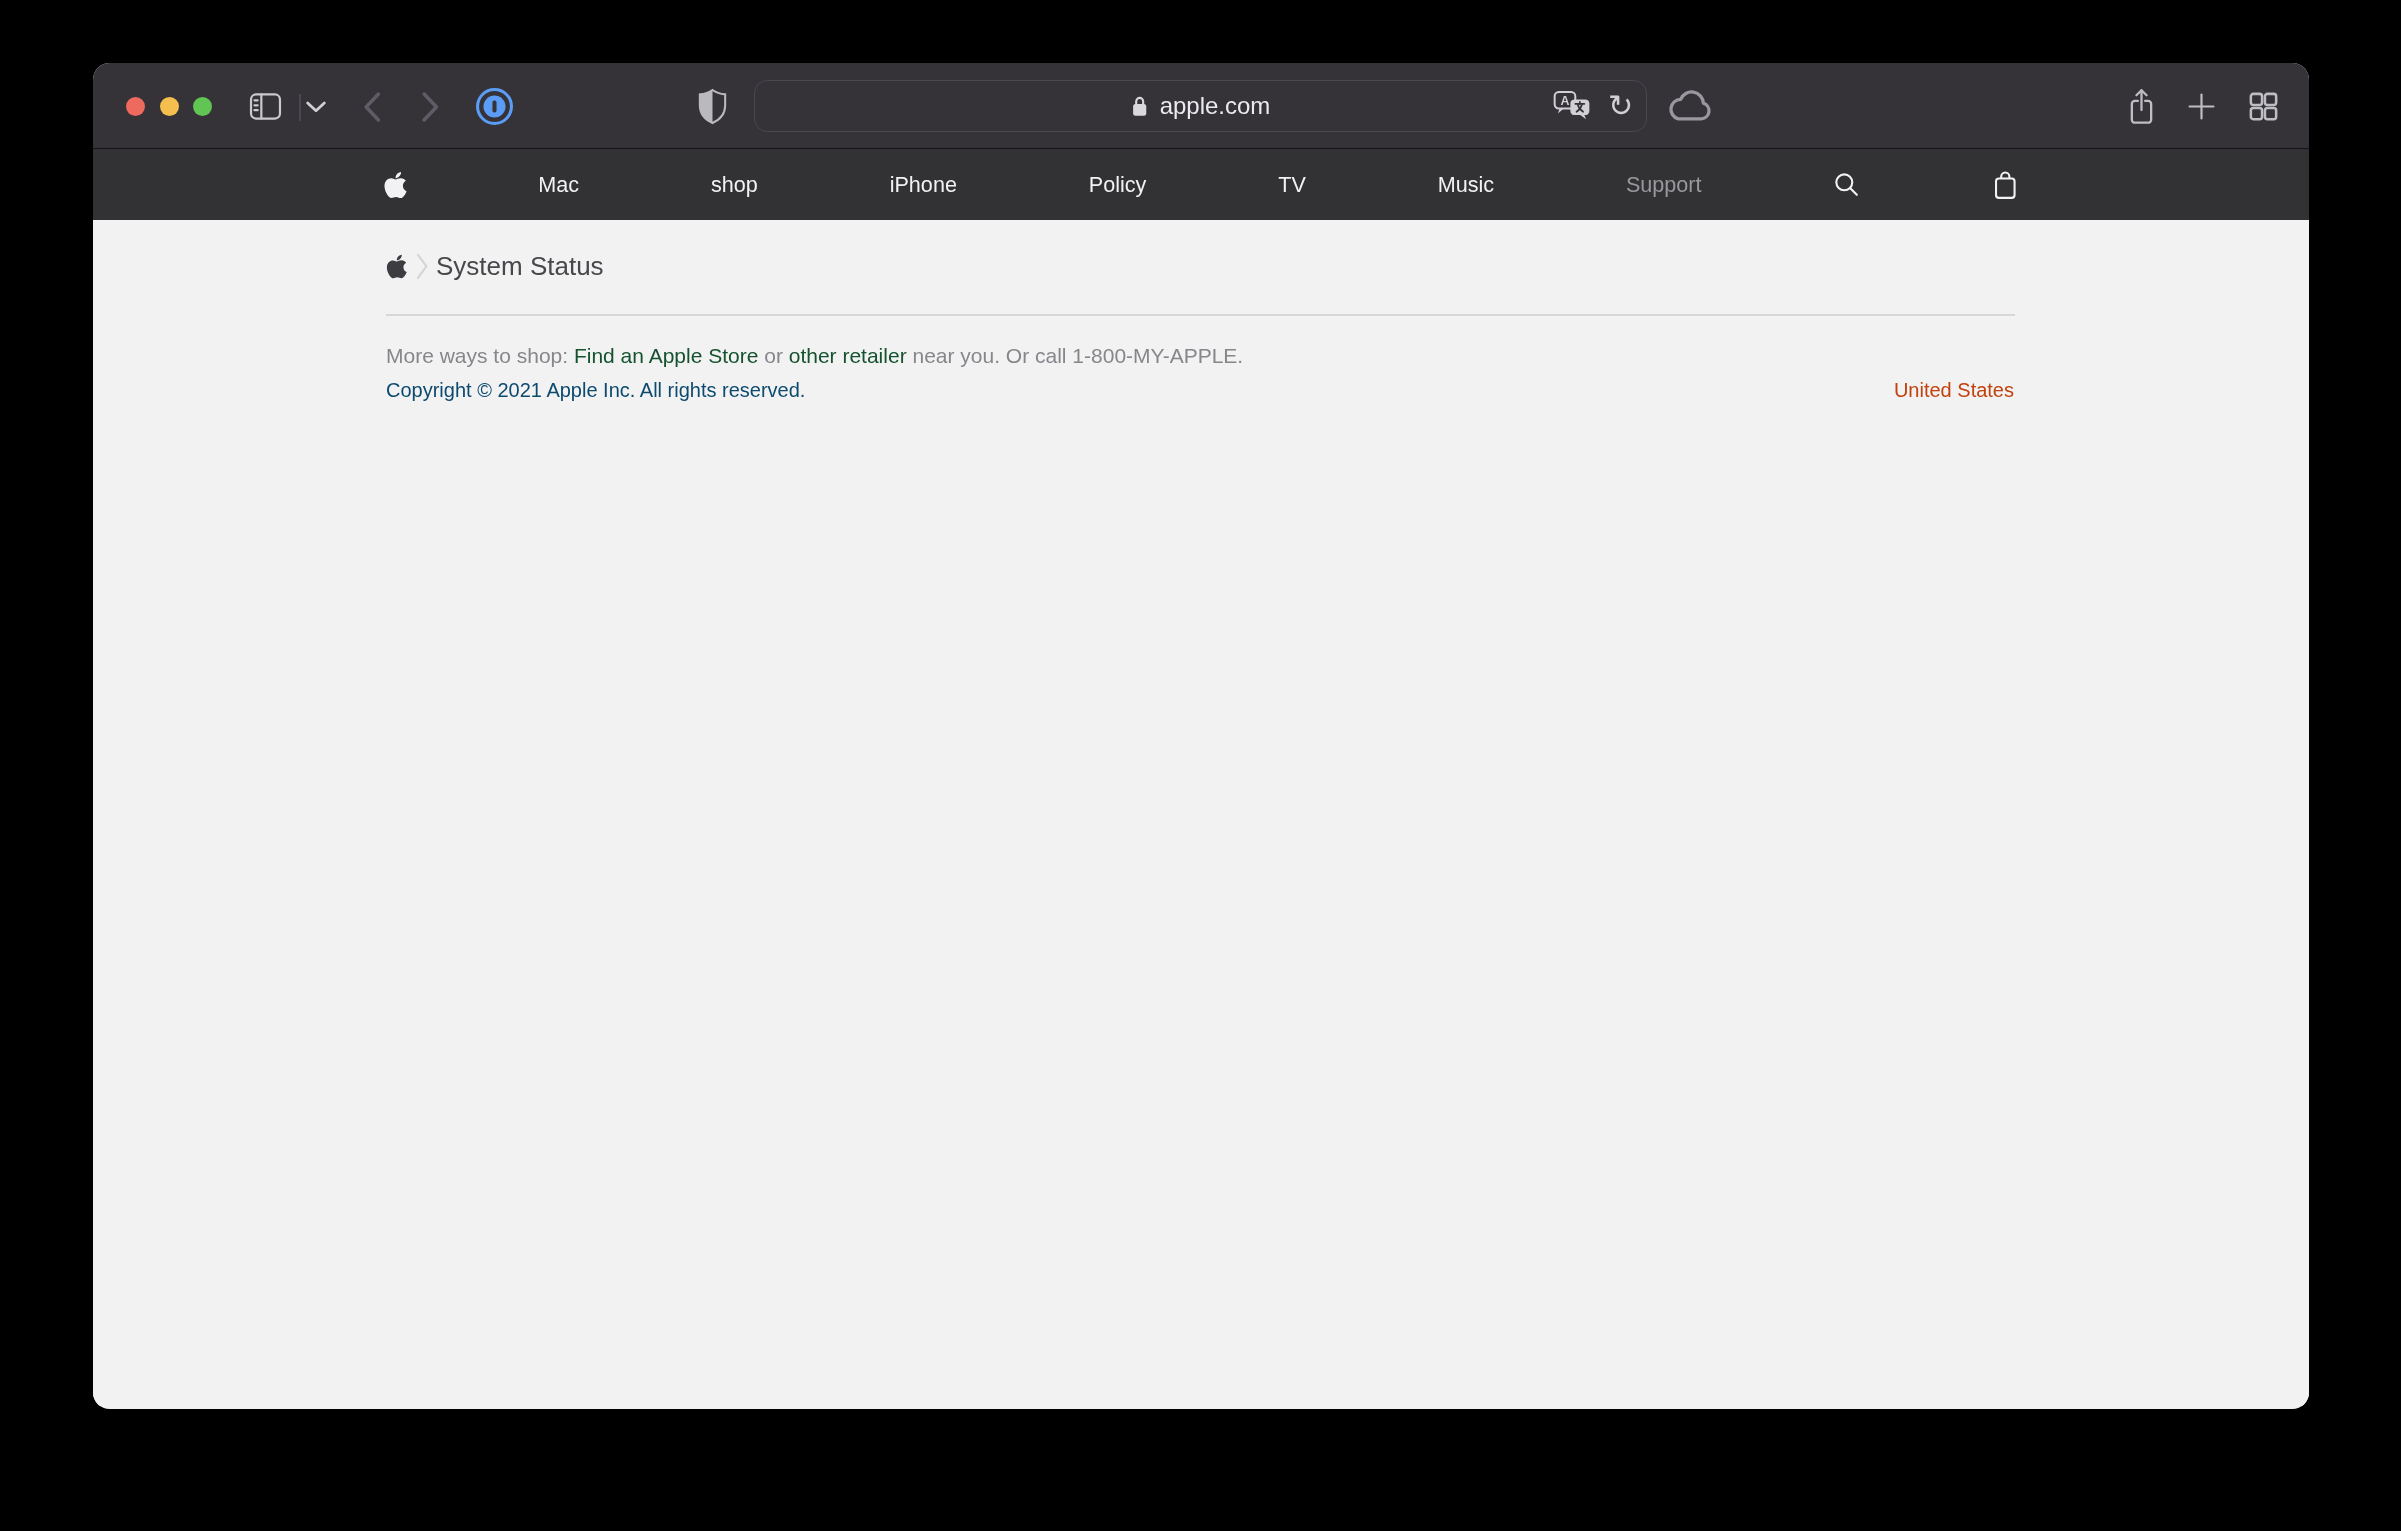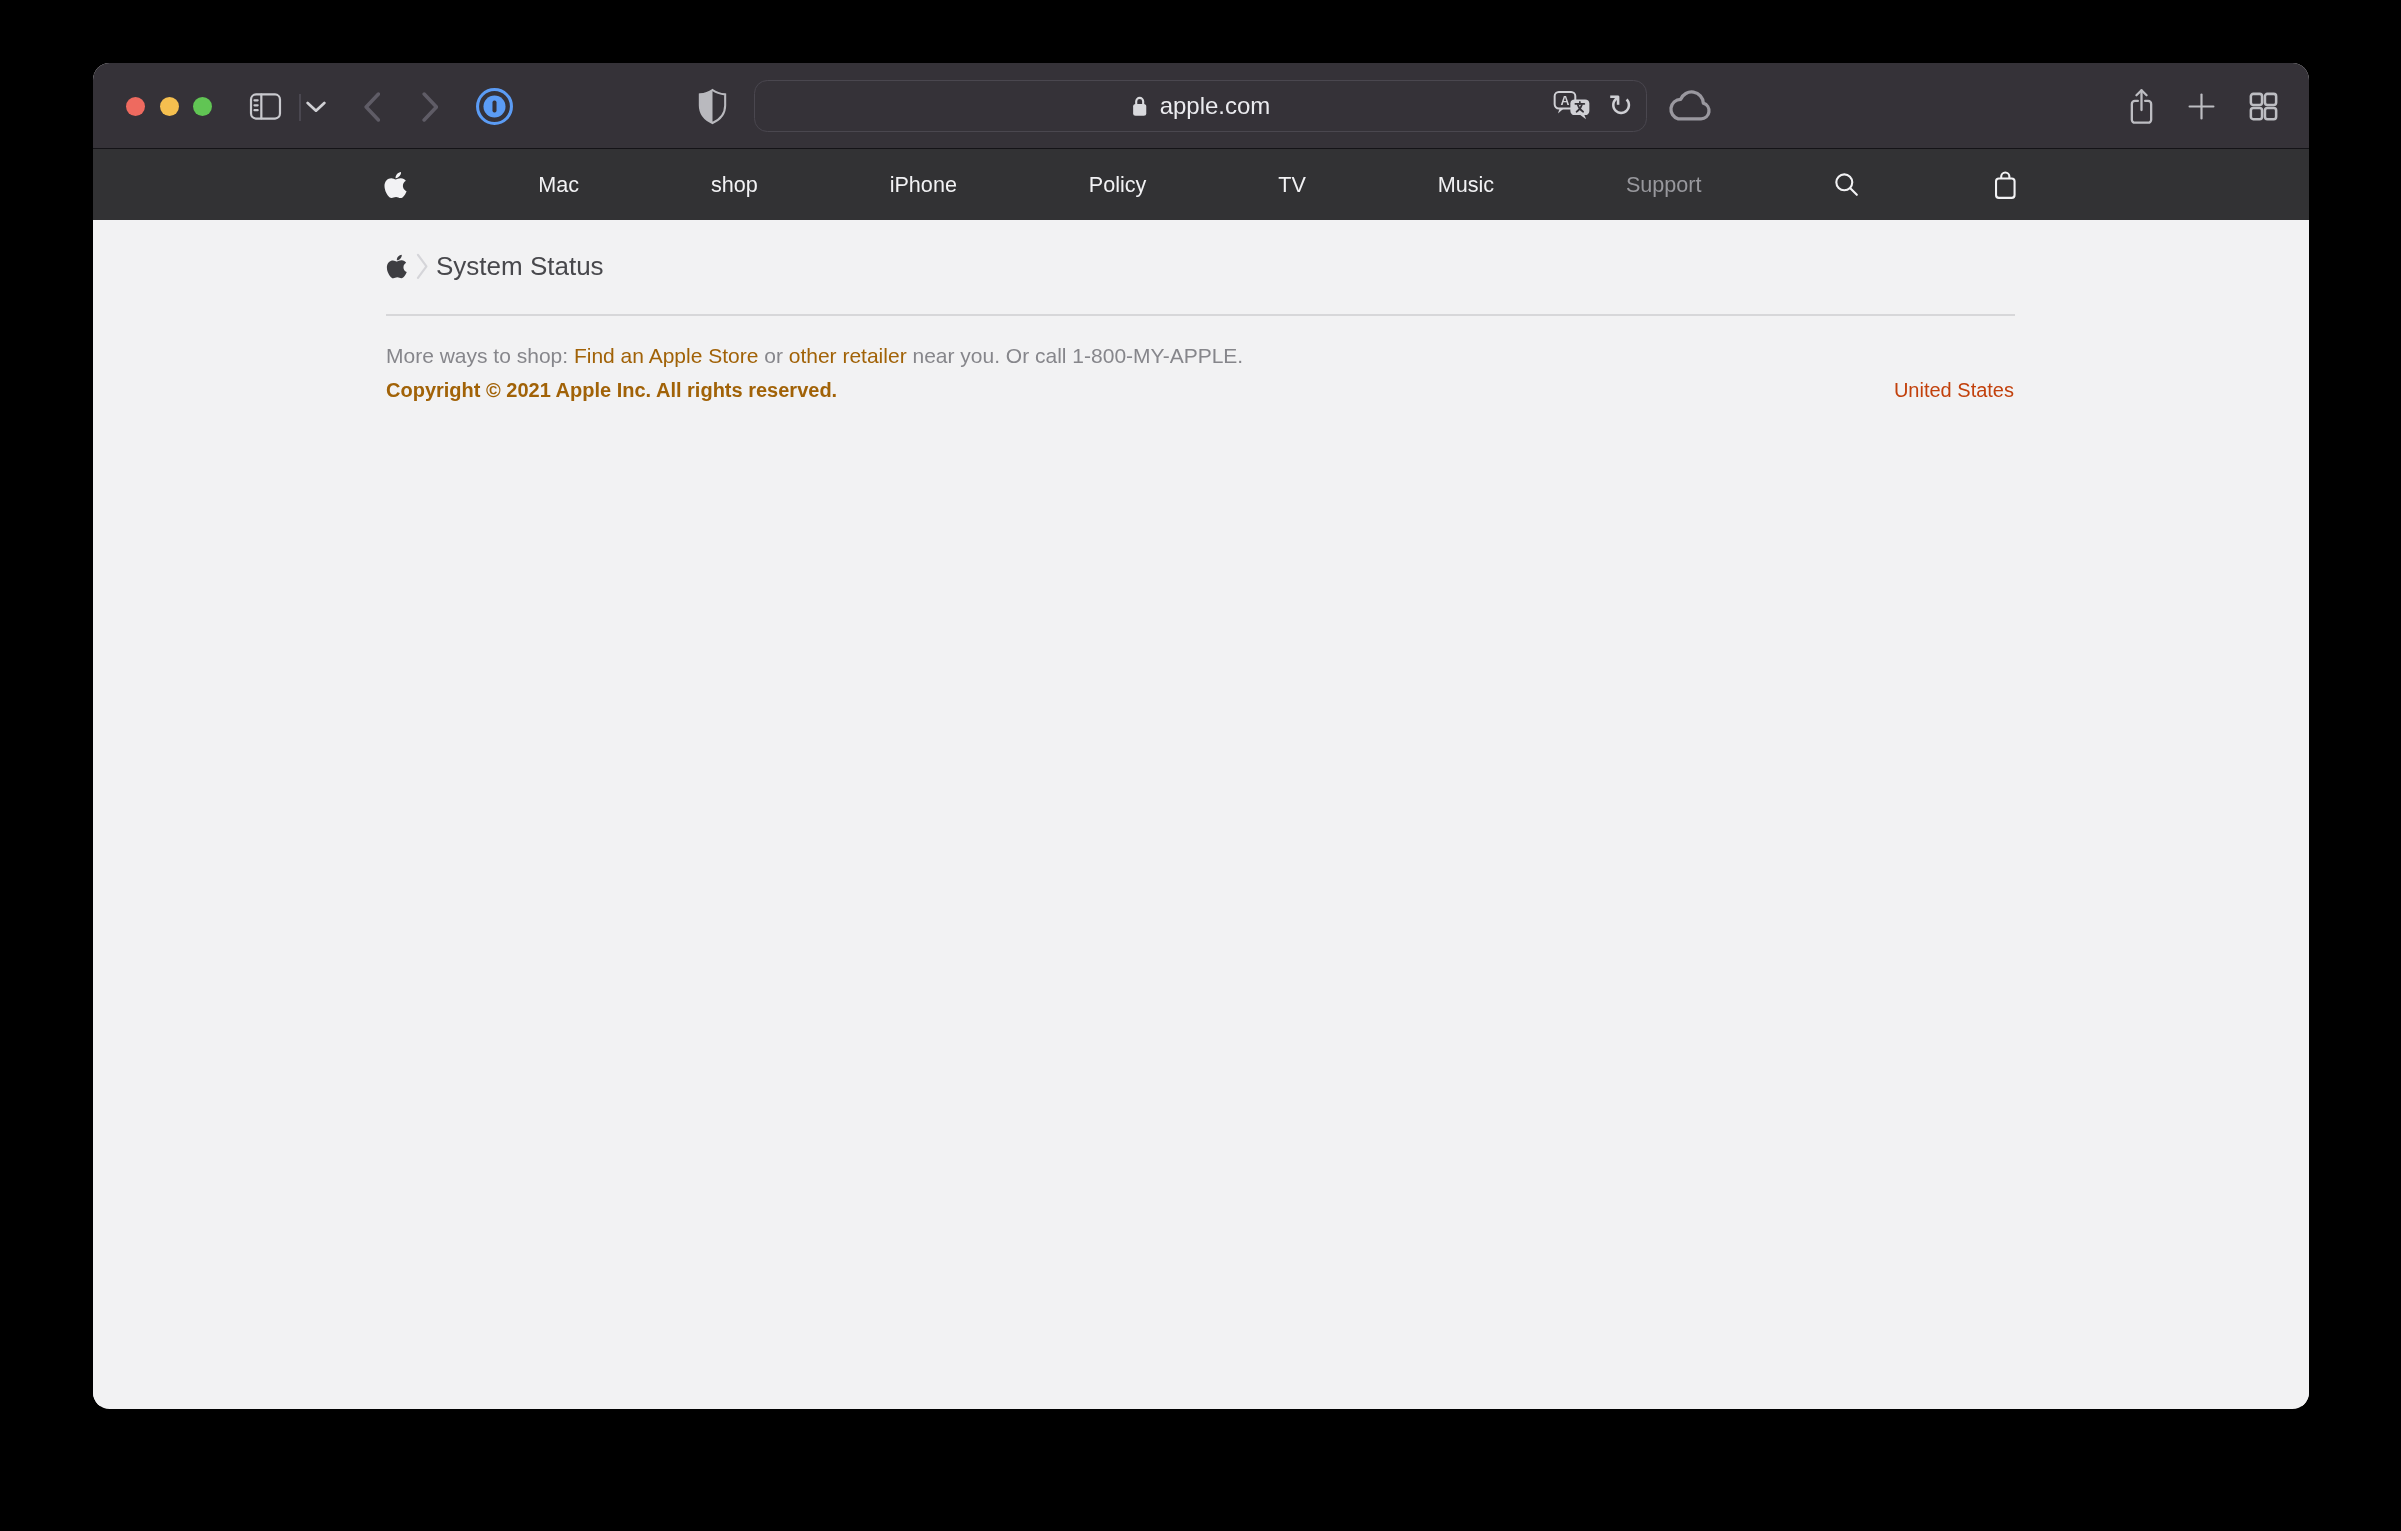--- a/index.html
+++ b/index.html
@@ -44,24 +44,24 @@
 
   
   .content { position:relative; height:1186px; background:#f2f2f3; }
 
   .breadcrumb { position:absolute; left:293px; top:25px; height:43px; display:flex; align-items:center; gap:8px; }
   .crumb-label { color:#48484c; font-size:26px; }
 
   .divider { position:absolute; left:293px; top:94px; width:1629px; height:1.7px; background:#d7d7d9; }
 
   .shopline { position:absolute; left:293px; top:124px; font-size:21px; color:#86868b; }
-  .shopline a { color:#a16207; text-decoration:none; cursor:pointer; }
+  .shopline a { color:#14532d; text-decoration:none; cursor:pointer; }
 
   .legalrow { position:absolute; left:0; top:157px; width:100%; height:25px; font-size:20px; }
-  .copyright { position:absolute; left:293px; top:1.7px; color:#a16207;font-weight:bold; }
+  .copyright { position:absolute; left:293px; top:1.7px; color:#0c4a6e; }
   .legal-links { position:absolute; left:745px; top:0; display:flex; align-items:center; }
   .legal-link { color:#6a6a6e; padding:1.7px 17.4px; cursor:pointer; }
   .legal-link:first-child { padding-left:10px; }
   .legal-sep { width:1.7px; height:23px; background:#cfcfd2; }
   .region { position:absolute; right:295px; top:1.7px; color:#c2410c; }
 
   svg { display:block; }
 </style>
 </head>
 <body>

